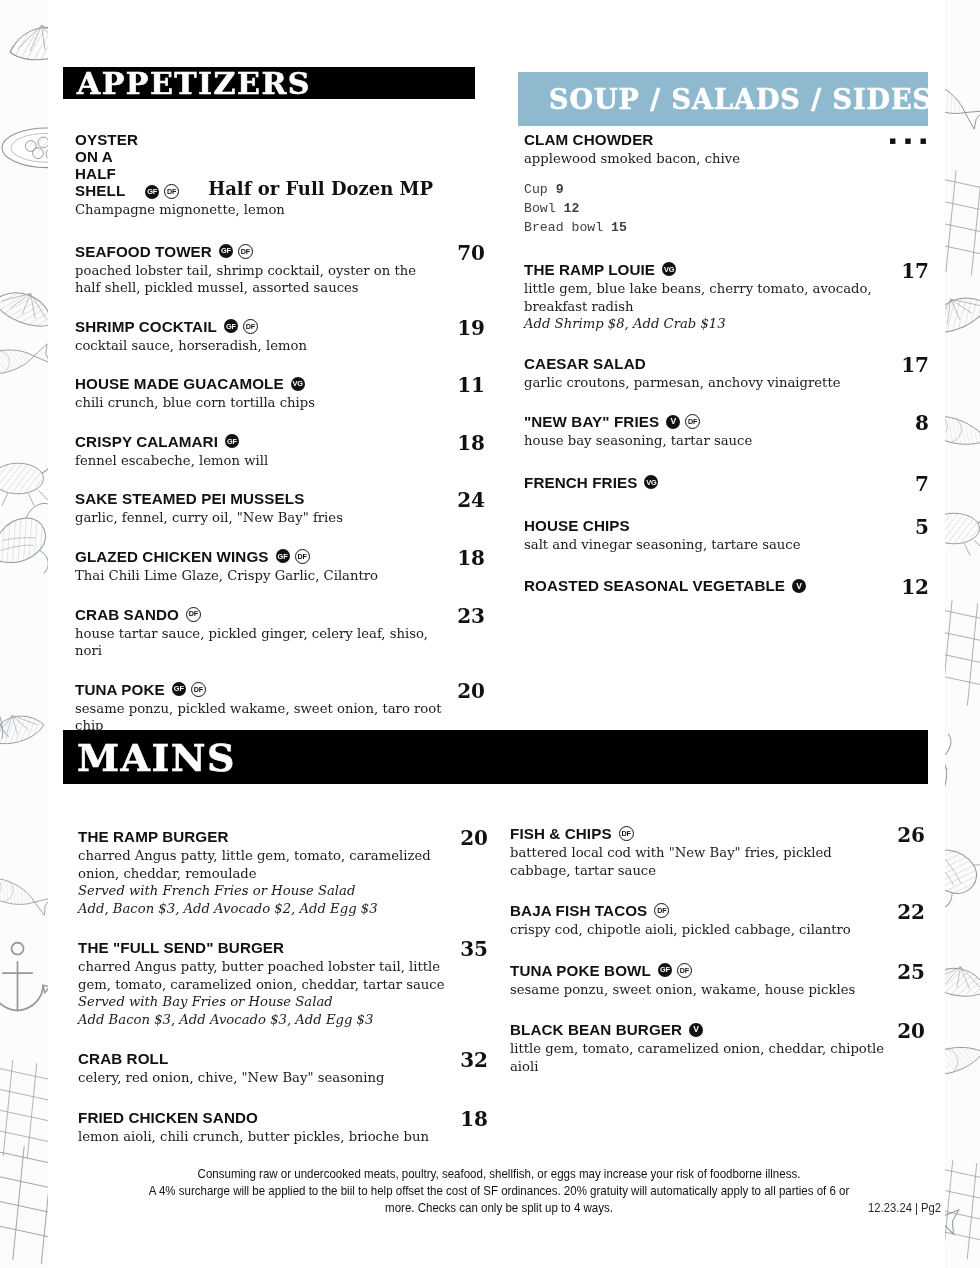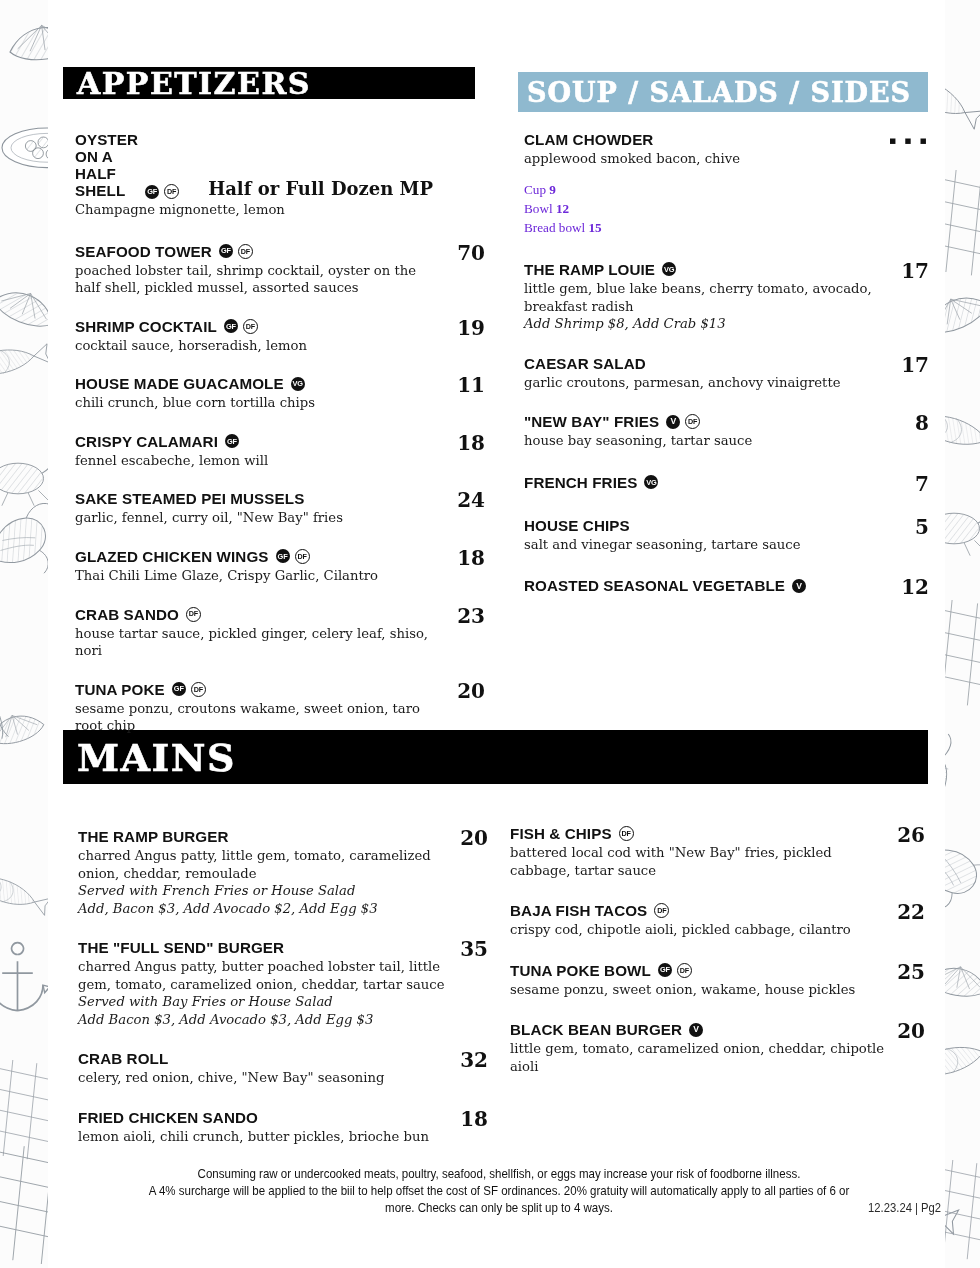--- a/index.html
+++ b/index.html
@@ -63,23 +63,23 @@
   }
 
   #banner-appetizers {
     left: 63px; top: 67px; width: 412px; height: 32px;
     background: #000000;
     padding-left: 14px;
   }
   #banner-appetizers .banner-title { font-size: 30px; }
 
   #banner-soup {
-    left: 518px; top: 72px; width: 410px; height: 40px;
+    left: 518px; top: 72px; width: 410px; height: 54px;
     background: #8fb9cf;
-    padding-left: 9px;
+    padding-left: 31px;
   }
   #banner-soup .banner-title { font-size: 27px; letter-spacing: 1px; }
 
   #banner-mains {
     left: 63px; top: 730px; width: 865px; height: 54px;
     background: #000000;
     padding-left: 14px;
   }
   #banner-mains .banner-title { font-size: 38px; }
 
@@ -138,24 +138,24 @@
     padding-right: 40px;
   }
   .item-note {
     font-family: "DejaVu Serif", "Liberation Serif", serif;
     font-style: italic;
     font-size: 13.2px;
     line-height: 1.33;
     color: #1b1b1b;
   }
   .item-options {
-    font-family: Liberation Serif, serif;
+    font-family: Liberation Mono, monospace;
     font-size: 13.2px;
     line-height: 1.45;
-    color: #6d28d9;
+    color: #404040;
     margin-top: 12px;
   }
   .item-options b { font-weight: 700; }
 
   
   .mp-price {
     font-family: "DejaVu Serif", "Liberation Serif", serif;
     font-weight: 700;
     font-size: 18px;
     color: #111;
@@ -456,21 +456,21 @@
         </div>
         <div class="item" style="margin-bottom: 21px;">
           <span class="item-price">20</span>
           <div class="item-head">
             <span class="item-name">TUNA POKE</span>
             <span class="badges">
               <span class="badge filled">GF</span>
               <span class="badge outline">DF</span>
             </span>
           </div>
-          <div class="item-desc">sesame ponzu, croutons wakame, sweet onion, taro root chip</div>
+          <div class="item-desc">sesame ponzu, pickled wakame, sweet onion, taro root chip</div>
         </div>
       </div>
 
     <div class="col" id="col-soup">
         <div class="item" style="margin-bottom: 24px;">
           <span class="item-price dots">▪ ▪ ▪</span>
           <div class="item-head">
             <span class="item-name">CLAM CHOWDER</span>
           </div>
           <div class="item-desc">applewood smoked bacon, chive</div>

